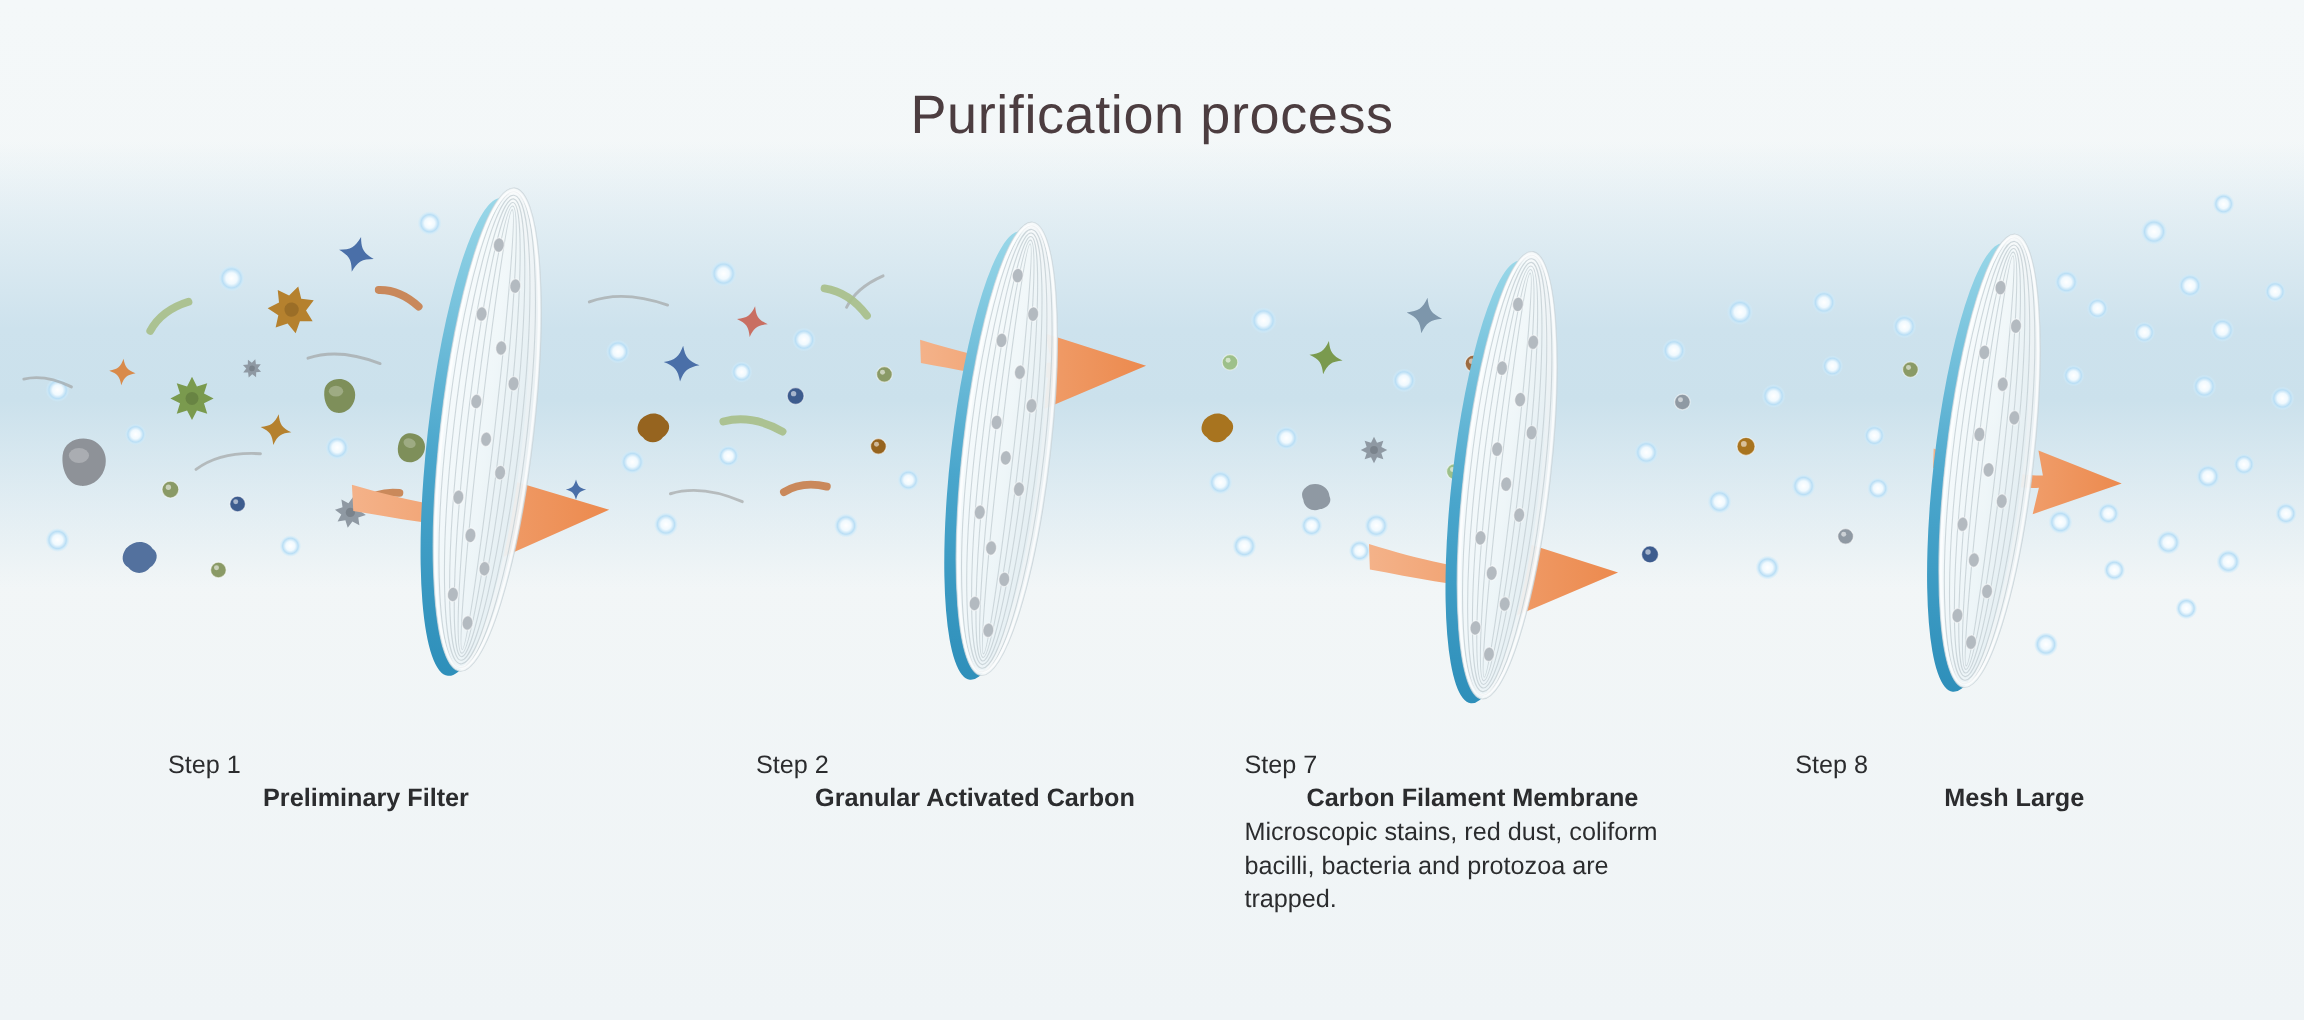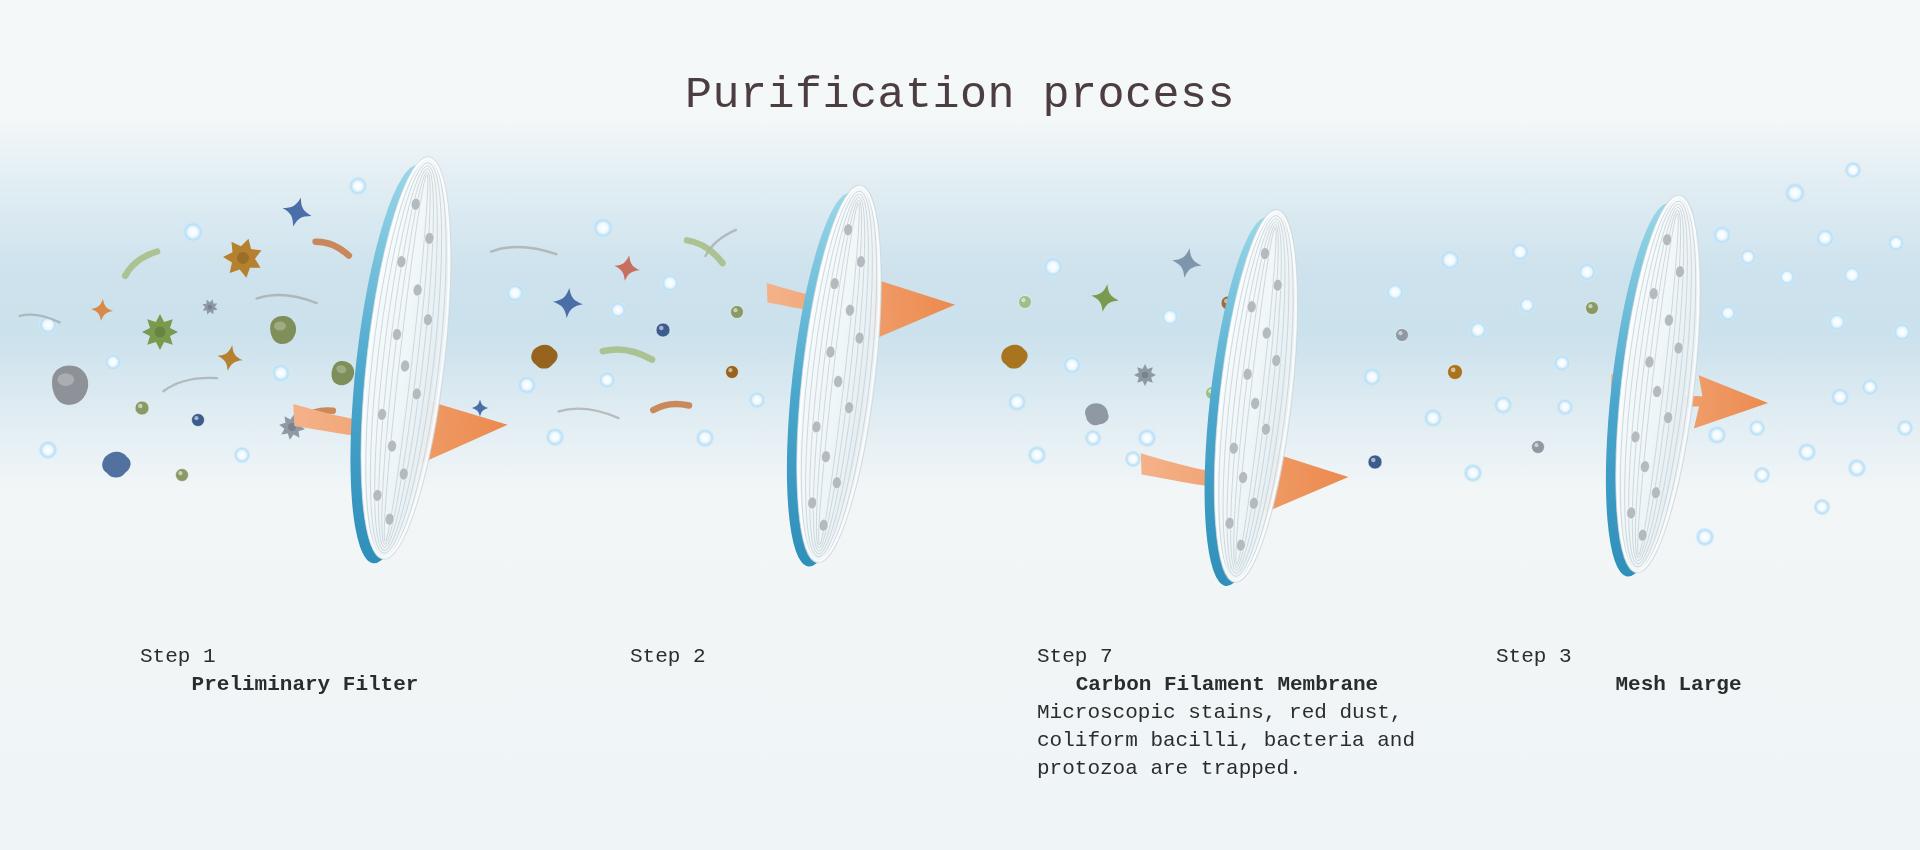--- a/index.html
+++ b/index.html
@@ -1,30 +1,30 @@
 <!DOCTYPE html>
 <html><head>
 <meta charset="utf-8">
 <style>
   html,body{margin:0;padding:0;background:#e7ecee;}
   #page{position:relative;width:1920px;height:850px;overflow:hidden;
-        font-family:Liberation Mono, monospace;
+        font-family:Liberation Sans, sans-serif;
         background:linear-gradient(180deg,#f4f8f9 0%,#f2f6f7 55%,#eff4f6 100%);}
   .band{position:absolute;left:0;top:118px;width:100%;height:372px;
         background:linear-gradient(180deg,
           rgba(214,232,240,0) 0%,
           rgba(210,229,239,.55) 18%,
           #cde2ed 42%,
           #cbe1ec 58%,
           rgba(210,229,239,.5) 82%,
           rgba(214,232,240,0) 100%);}
   #scene{position:absolute;left:0;top:0;}
   .title{position:absolute;left:0;right:0;top:70px;text-align:center;
          font-size:45px;letter-spacing:.5px;color:#4c3d40;}
-  .step{position:absolute;top:643px;font-size:21px;line-height:28px;color:#2b2c2e;}
+  .step{position:absolute;top:624px;font-size:21px;line-height:28px;color:#2b2c2e;}
   .step .lbl{margin:0 0 0 0;}
   .step .nm{font-weight:bold;text-align:center;}
   .step .ds{margin-top:0;}
   .s1{left:140px;width:330px;}
   .s2{left:587px;width:365px;margin-left:43px;}
   .s3{left:1037px;width:380px;}
   .s4{left:1496px;width:365px;}
 </style>
 </head>
 <body>
@@ -506,23 +506,24 @@
     </svg>
 
   <div class="title">Purification process</div>
 
   <div class="step s1">
     <div class="lbl">Step 1</div>
     <div class="nm">Preliminary Filter</div>
   </div>
   <div class="step s2">
     <div class="lbl">Step 2</div>
+    <div class="nm">Granular Activated Carbon</div>
   </div>
   <div class="step s3">
     <div class="lbl">Step 7</div>
     <div class="nm">Carbon Filament Membrane</div>
     <div class="ds">Microscopic stains, red dust, coliform bacilli, bacteria and protozoa are trapped.</div>
   </div>
   <div class="step s4">
-    <div class="lbl">Step 3</div>
+    <div class="lbl">Step 8</div>
     <div class="nm">Mesh Large</div>
   </div>
 </div>
 
 </body></html>

